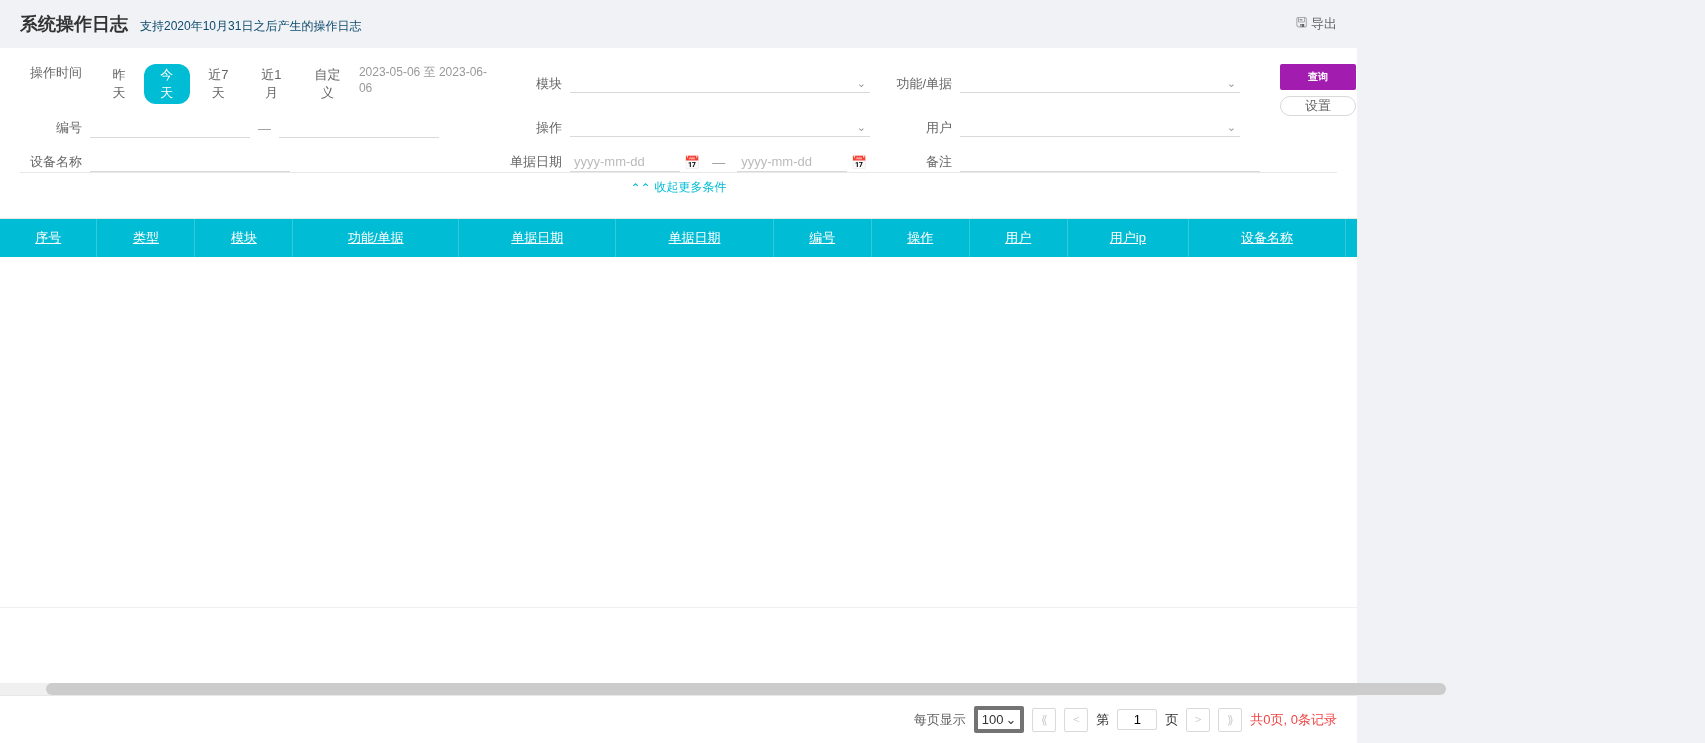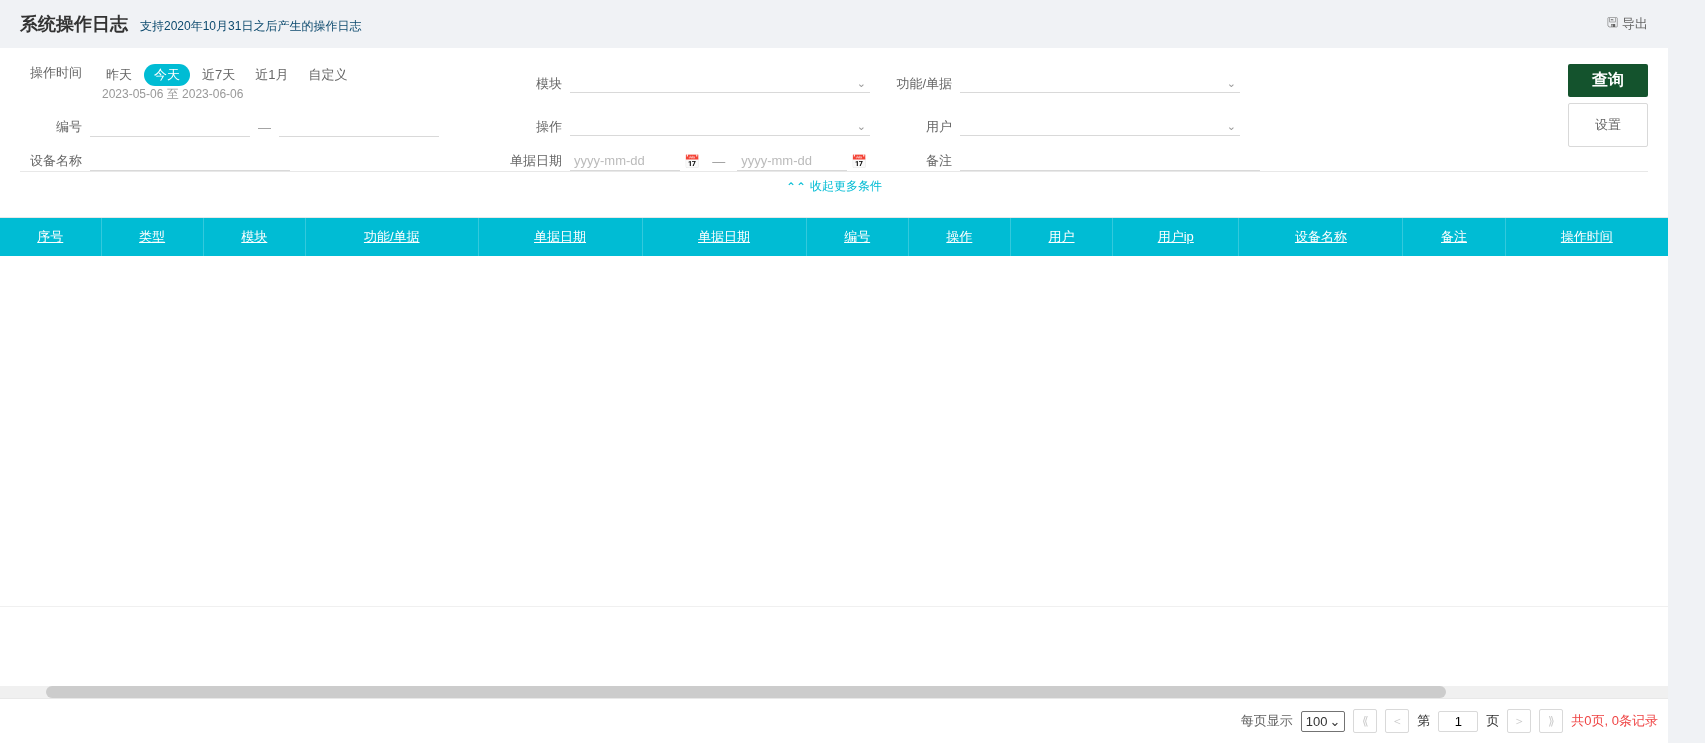--- a/index.html
+++ b/index.html
@@ -1,18 +1,18 @@
 <!DOCTYPE html>
 <html><head>
   <meta charset="utf-8">
   <style>
     * { box-sizing: border-box; margin: 0; padding: 0; }
     body { font-family: 'Microsoft YaHei', Arial, sans-serif; font-size: 13px; background: #f0f2f5; color: #333; }
 
-    .page-wrapper { width: 1668px; min-height: 743px; background: #f0f2f5; display: flex; flex-direction: column; }
+    .page-wrapper { width: 1357px; min-height: 743px; background: #f0f2f5; display: flex; flex-direction: column; }
 
     
     .page-header { display: flex; align-items: center; justify-content: space-between; padding: 12px 20px; background: #f0f2f5; }
     .page-title-area { display: flex; align-items: baseline; gap: 12px; }
     .page-title { font-size: 18px; font-weight: bold; color: #333; }
     .page-subtitle { font-size: 12px; color: #0c4a6e; }
     .export-btn { display: flex; align-items: center; gap: 4px; color: #666; cursor: pointer; font-size: 13px; border: none; background: none; }
 
     
     .filter-area { background: #fff; padding: 16px 20px; border-bottom: 1px solid #e8e8e8; }
@@ -34,44 +34,44 @@
     .filter-input-wide::placeholder { color: #bbb; }
 
     
     .filter-select { display: flex; align-items: center; border-bottom: 1px solid #d9d9d9; cursor: pointer; width: 300px; padding: 2px 4px; justify-content: space-between; }
     .filter-select-medium { display: flex; align-items: center; border-bottom: 1px solid #d9d9d9; cursor: pointer; width: 280px; padding: 2px 4px; justify-content: space-between; }
     .filter-select-value { color: #bbb; font-size: 13px; }
     .chevron-icon { color: #999; font-size: 11px; }
 
     .dash { margin: 0 8px; color: #999; }
 
-    .query-btn { background: #14532d; color: #fff; border: none; padding: 6px 24px; font-size: 16px; cursor: pointer; border-radius: 2px; font-weight: bold; }
-    .settings-btn { background: #fff; color: #666; border: 1px solid #d9d9d9; padding: 12px 24px; font-size: 13px; cursor: pointer; border-radius: 2px; }
+    .query-btn { background: #a21caf; color: #fff; border: none; padding: 6px 24px; font-size: 10px; cursor: pointer; border-radius: 2px; font-weight: bold; }
+    .settings-btn { background: #fff; color: #666; border: 1px solid #d9d9d9; padding: 0 24px; font-size: 13px; cursor: pointer; border-radius: 12px; }
 
     
     .collapse-bar { text-align: center; padding: 6px; background: #fff; border-top: 1px solid #e8e8e8; cursor: pointer; color: #00bcd4; font-size: 12px; display: flex; align-items: center; justify-content: center; gap: 4px; }
 
     
     .table-wrapper { background: #fff; flex: 1; overflow-x: auto; }
     table { width: 100%; border-collapse: collapse; min-width: 1600px; }
     thead tr { background: #00bcd4; }
     thead th { color: #fff; font-size: 13px; font-weight: normal; padding: 10px 8px; text-align: center; white-space: nowrap; border-right: 1px solid rgba(255,255,255,0.2); text-decoration: underline; }
     thead th:last-child { border-right: none; }
     tbody tr:nth-child(even) { background: #f9f9f9; }
     tbody td { padding: 8px; text-align: center; border-bottom: 1px solid #f0f0f0; font-size: 13px; color: #333; }
     .empty-area { height: 350px; }
 
     
     .scrollbar-track { height: 12px; background: #f0f0f0; margin: 0; position: relative; }
     .scrollbar-thumb { height: 12px; background: #ccc; border-radius: 6px; width: 1400px; position: absolute; left: 46px; top: 0; }
 
     
-    .pagination-bar { display: flex; align-items: center; justify-content: flex-end; padding: 10px 10px; background: #fff; gap: 8px; font-size: 13px; color: #333; border-top: 1px solid #e8e8e8; }
+    .pagination-bar { display: flex; align-items: center; justify-content: flex-end; padding: 10px 20px; background: #fff; gap: 8px; font-size: 13px; color: #333; border-top: 1px solid #e8e8e8; }
     .pagination-label { color: #666; }
-    .page-size-select { border: 1px solid #737373; padding: 2px 4px; border-radius: 2px; font-size: 13px; cursor: pointer; display: flex; align-items: flex-end; gap: 2px; }
+    .page-size-select { border: 4px solid #737373; padding: 2px 4px; border-radius: 2px; font-size: 13px; cursor: pointer; display: flex; align-items: flex-end; gap: 2px; }
     .page-nav-btn { border: 1px solid #d9d9d9; background: #fff; width: 24px; height: 24px; display: flex; align-items: center; justify-content: center; cursor: pointer; border-radius: 2px; font-size: 12px; color: #666; }
     .page-nav-btn:disabled, .page-nav-btn.disabled { color: #ccc; cursor: not-allowed; }
     .page-input { border: 1px solid #d9d9d9; width: 40px; text-align: center; padding: 2px; border-radius: 2px; font-size: 13px; }
     .total-info { color: #ef4444; }
 
     .filter-main { display: flex; align-items: flex-start; }
     .filter-left { flex: 1; }
     .filter-right { flex-shrink: 0; display: flex; flex-direction: column; gap: 6px; padding-left: 20px; }
   </style>
 </head>
@@ -92,21 +92,21 @@
 
   <div class="filter-area">
 
     <div class="filter-main">
       <div class="filter-left">
 
         <div class="filter-row">
 
           <div style="display:flex;align-items:flex-start;width:480px;">
             <span class="filter-label">操作时间</span>
-            <div style="display:flex;flex-direction:column;margin-left:8px;">
+            <div style="display:flex;flex-direction:row;margin-left:8px;">
               <div class="time-filter-group">
                 <button class="time-btn">昨天</button>
                 <button class="time-btn active">今天</button>
                 <button class="time-btn">近7天</button>
                 <button class="time-btn">近1月</button>
                 <button class="time-btn">自定义</button>
               </div>
               <span class="time-range">2023-05-06 至 2023-06-06</span>
             </div>
           </div>

